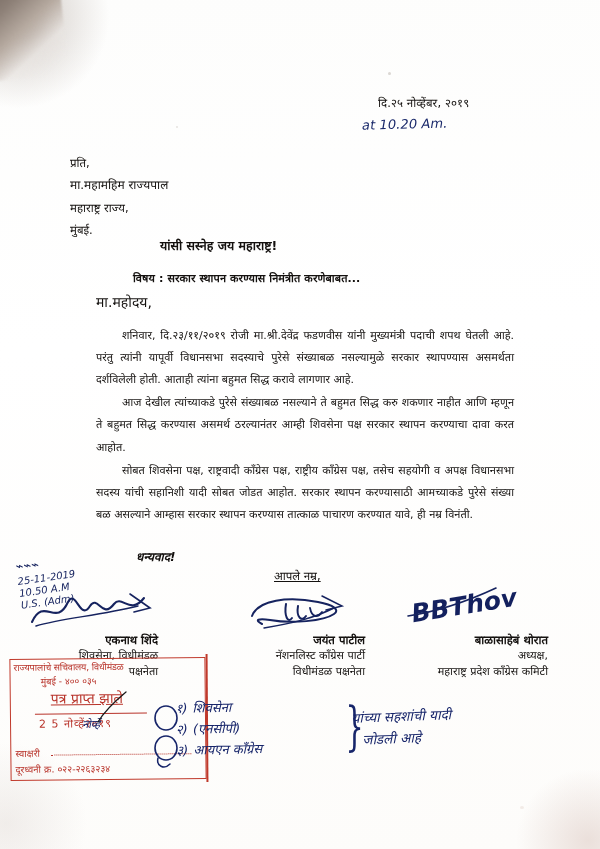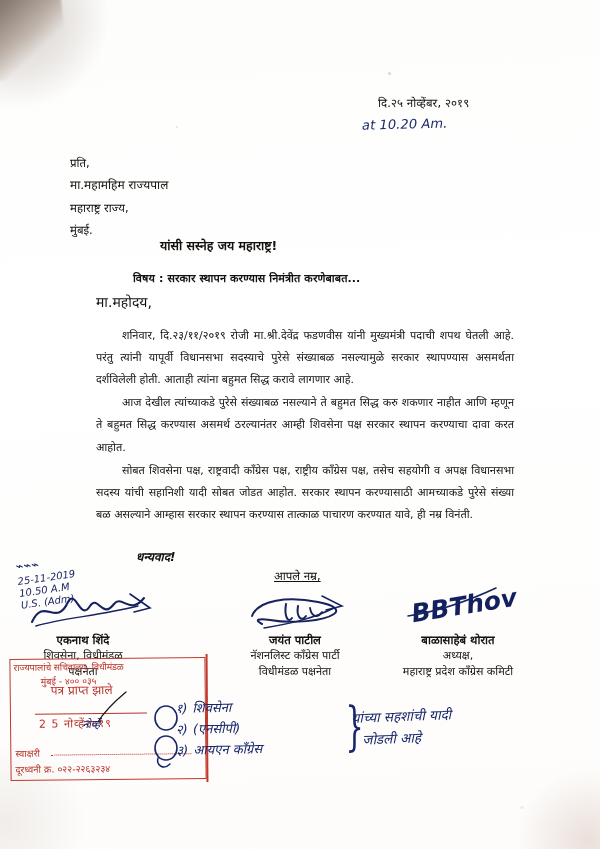--- a/index.html
+++ b/index.html
@@ -65,21 +65,21 @@
   .body-text p{ margin:0 0 1px 0; text-indent:26px; }
   .thanks{
     position:absolute; left:136px; top:548px;
     font-size:12px; font-weight:bold; font-style:italic;
   }
 
   
   .yours{
     position:absolute; left:274px; top:568px; font-size:11.5px;text-decoration:underline;
   }
-  .sigcol{ position:absolute; text-align:center; font-size:11px; line-height:1.42; }
+  .sigcol{ position:absolute; text-align:right; font-size:11px; line-height:1.42; }
   .sigcol .nm{ font-weight:bold; font-size:11.5px; }
   .sig-eknath{ left:8px;  top:632px; width:150px; }
   .sig-jayant{ left:225px; top:632px; width:140px; }
   .sig-thorat{ left:368px; top:632px; width:180px; }
 
   .scribble{
     font-family:"DejaVu Sans", sans-serif;
     color:#13205e; font-style:italic; font-weight:bold;
     white-space:nowrap;
   }
@@ -88,21 +88,21 @@
   .stamp{
     position:absolute; left:10px; top:658px; width:196px; height:122px;
     border:1.6px solid #c0392b;
     color:#b8332a;
     font-size:9.2px; line-height:1.3;
     box-sizing:border-box;
     transform:rotate(-0.6deg);
   }
   .stamp .s-l1{ position:absolute; left:3px; top:2px; white-space:nowrap; letter-spacing:-.2px;}
   .stamp .s-l2{ position:absolute; left:30px; top:16px; white-space:nowrap;}
-  .stamp .s-l3{ position:absolute; left:40px; top:24px; white-space:nowrap; font-size:12px;}
+  .stamp .s-l3{ position:absolute; left:40px; top:30px; white-space:nowrap; font-size:14px;text-decoration:underline;}
   .stamp .s-date{ position:absolute; left:28px; top:58px; font-size:11px; letter-spacing:1px;}
   .stamp .s-rule{ position:absolute; left:24px; top:54px; width:112px; border-top:1.1px solid #b8332a;}
   .stamp .s-sign{ position:absolute; left:4px; top:88px; font-size:9.5px;}
   .stamp .s-sign-dots{ position:absolute; left:40px; top:95px; width:140px; border-top:1.2px dotted #b8332a;}
   .stamp .s-tel{ position:absolute; left:4px; top:104px; font-size:9.5px; white-space:nowrap;}
   .stamp-divider{
     position:absolute; left:206px; top:654px; width:1.6px; height:128px;
     background:#c0392b; transform:rotate(-0.4deg);
   }
 

